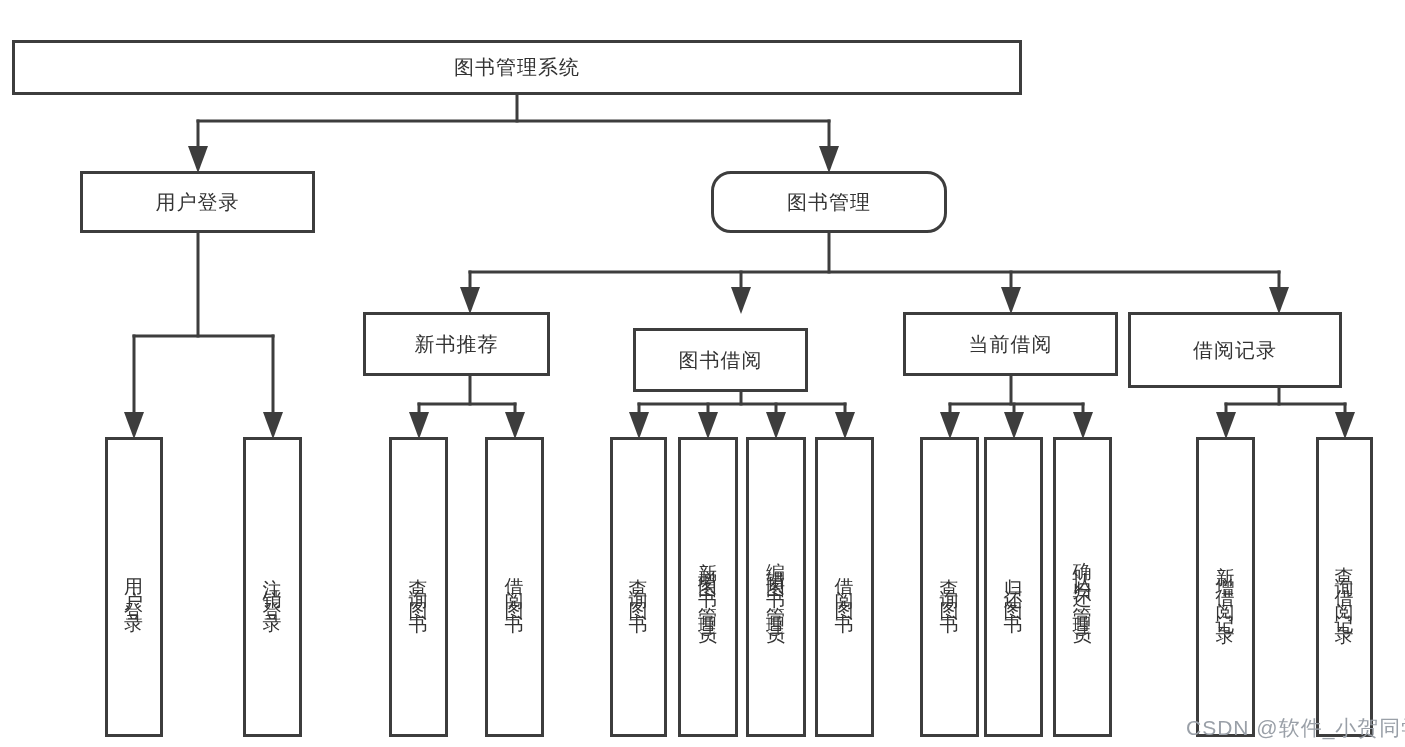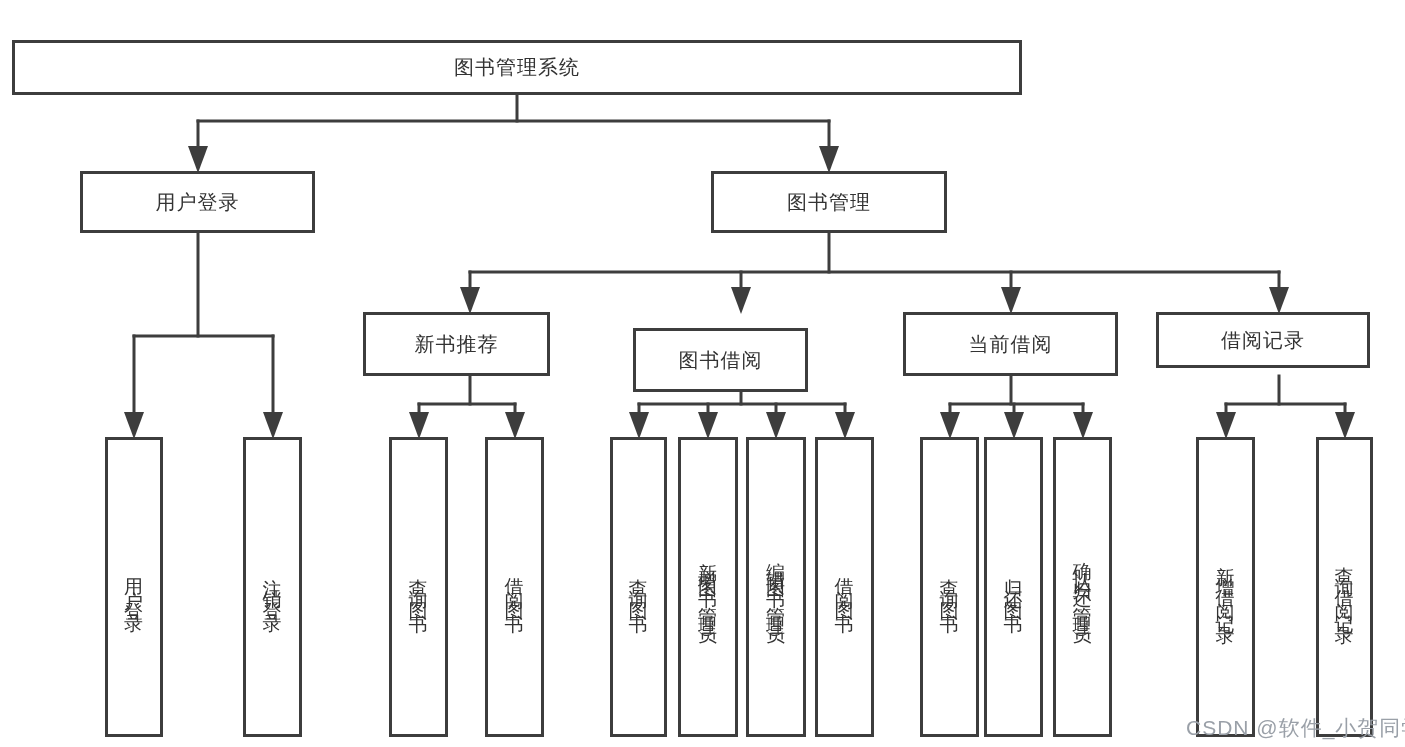--- a/index.html
+++ b/index.html
@@ -116,33 +116,33 @@
       <line x1="1345" y1="404" x2="1345" y2="419" stroke="#3d3d3d" stroke-width="3" stroke-linecap="square"></line>
       <polygon points="1335,412 1355,412 1345,439" fill="#3d3d3d"></polygon>
     </svg>
   <div id="nodes">
       <div class="node horizontal" style="left: 12px; top: 13px; width: 1010px; height: 55px; margin-top: 27px;">
         <span class="node-label">图书管理系统</span>
       </div>
       <div class="node horizontal" style="left: 80px; top: 171px; width: 235px; height: 62px;">
         <span class="node-label">用户登录</span>
       </div>
-      <div class="node horizontal" style="left: 711px; top: 171px; width: 236px; height: 62px;">
+      <div class="node horizontal" style="left: 711px; top: 171px; width: 236px; height: 62px; border-radius: 20px;">
         <span class="node-label">图书管理</span>
       </div>
       <div class="node horizontal" style="left: 363px; top: 312px; width: 187px; height: 64px;">
         <span class="node-label">新书推荐</span>
       </div>
       <div class="node horizontal" style="left: 633px; top: 328px; width: 175px; height: 64px;">
         <span class="node-label">图书借阅</span>
       </div>
       <div class="node horizontal" style="left: 903px; top: 312px; width: 215px; height: 64px; align-items: center;">
         <span class="node-label">当前借阅</span>
       </div>
-      <div class="node horizontal" style="left: 1156px; top: 312px; width: 214px; height: 56px;">
+      <div class="node horizontal" style="left: 1128px; top: 312px; width: 214px; height: 76px;">
         <span class="node-label">借阅记录</span>
       </div>
       <div class="node vertical" style="left: 105px; top: 437px; width: 58px; height: 300px;">
         <span class="node-label">用户登录</span>
       </div>
       <div class="node vertical" style="left: 243px; top: 437px; width: 59px; height: 300px;">
         <span class="node-label">注销登录</span>
       </div>
       <div class="node vertical" style="left: 389px; top: 437px; width: 59px; height: 300px;">
         <span class="node-label">查询图书</span>

